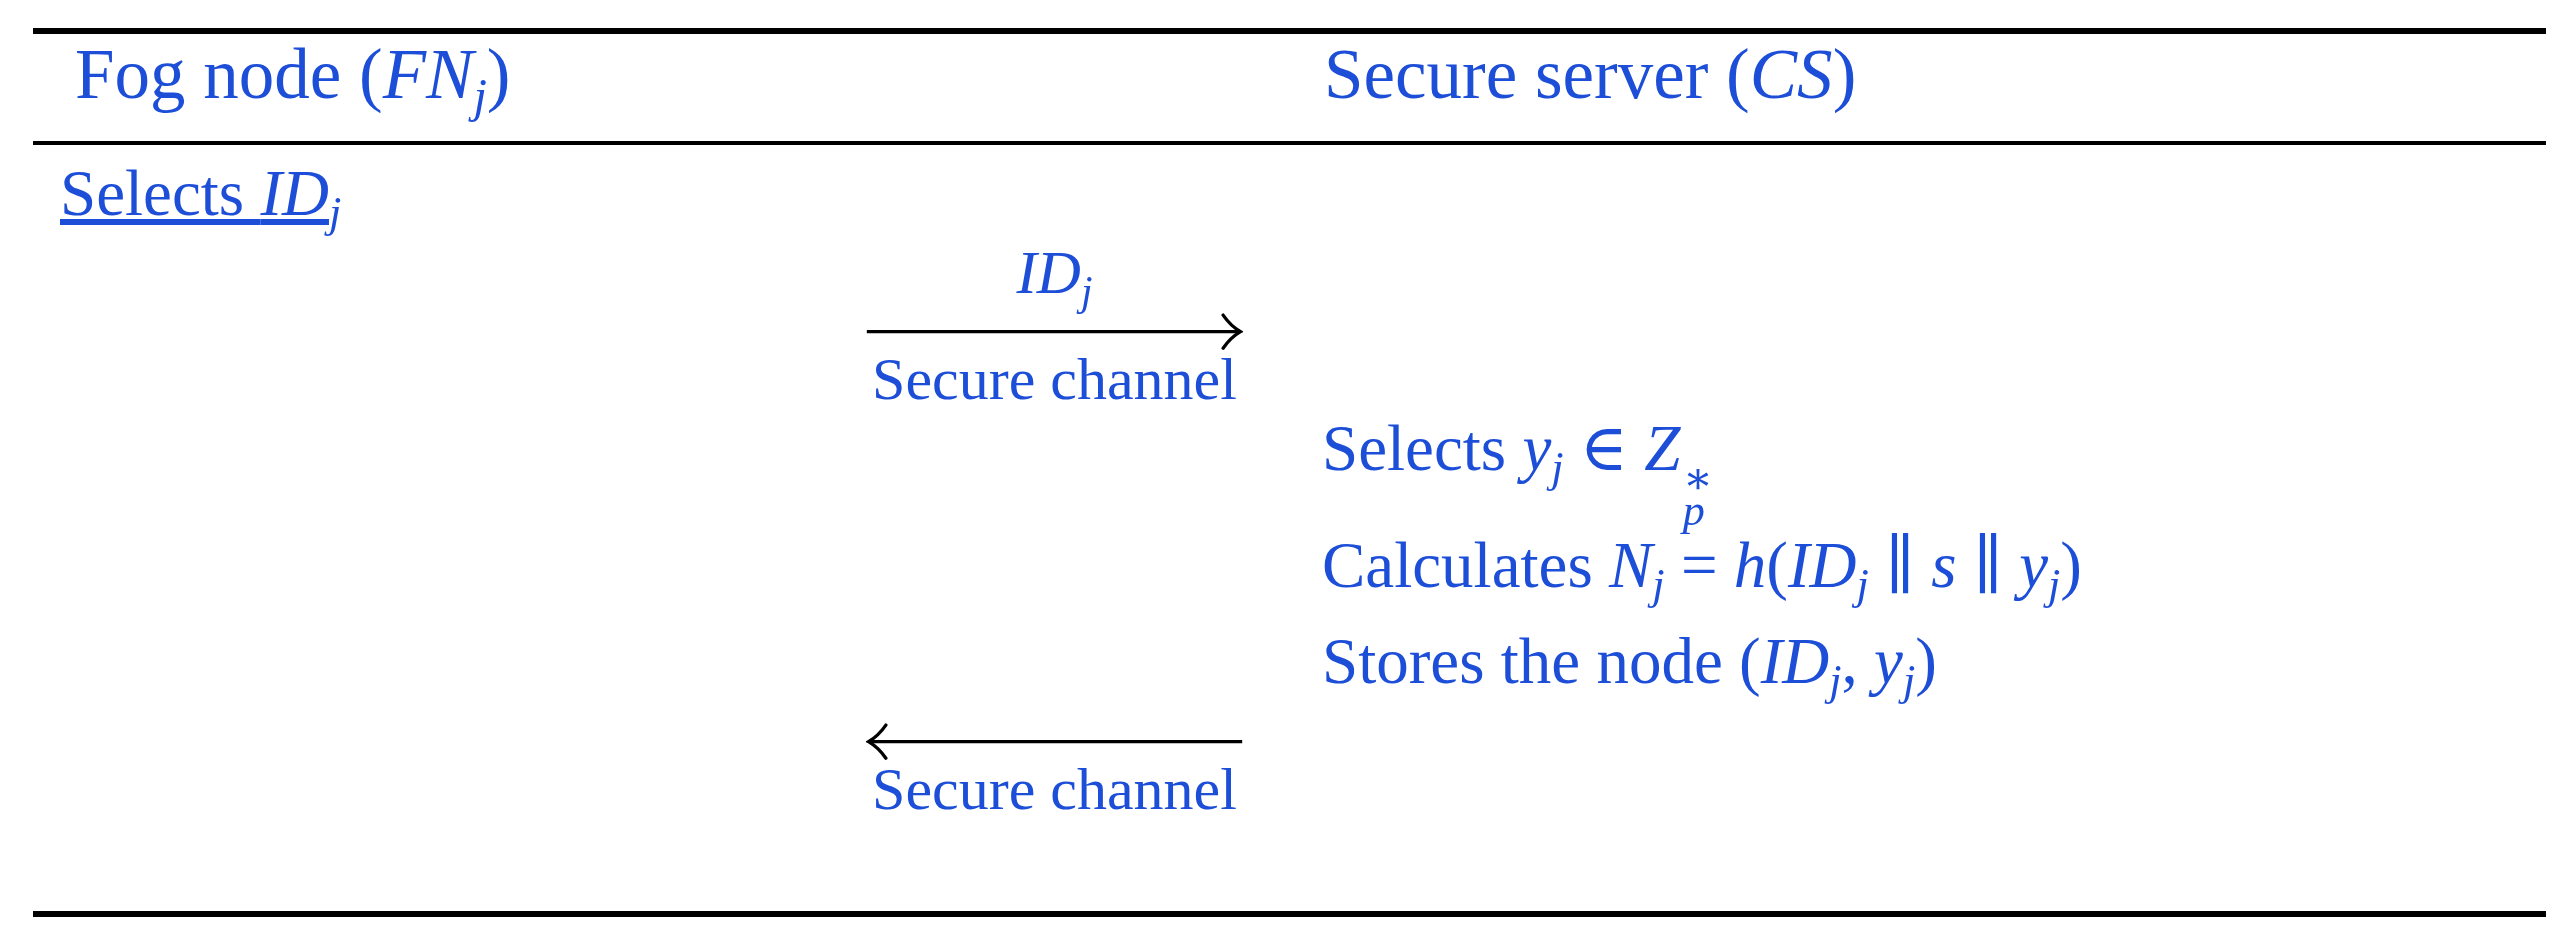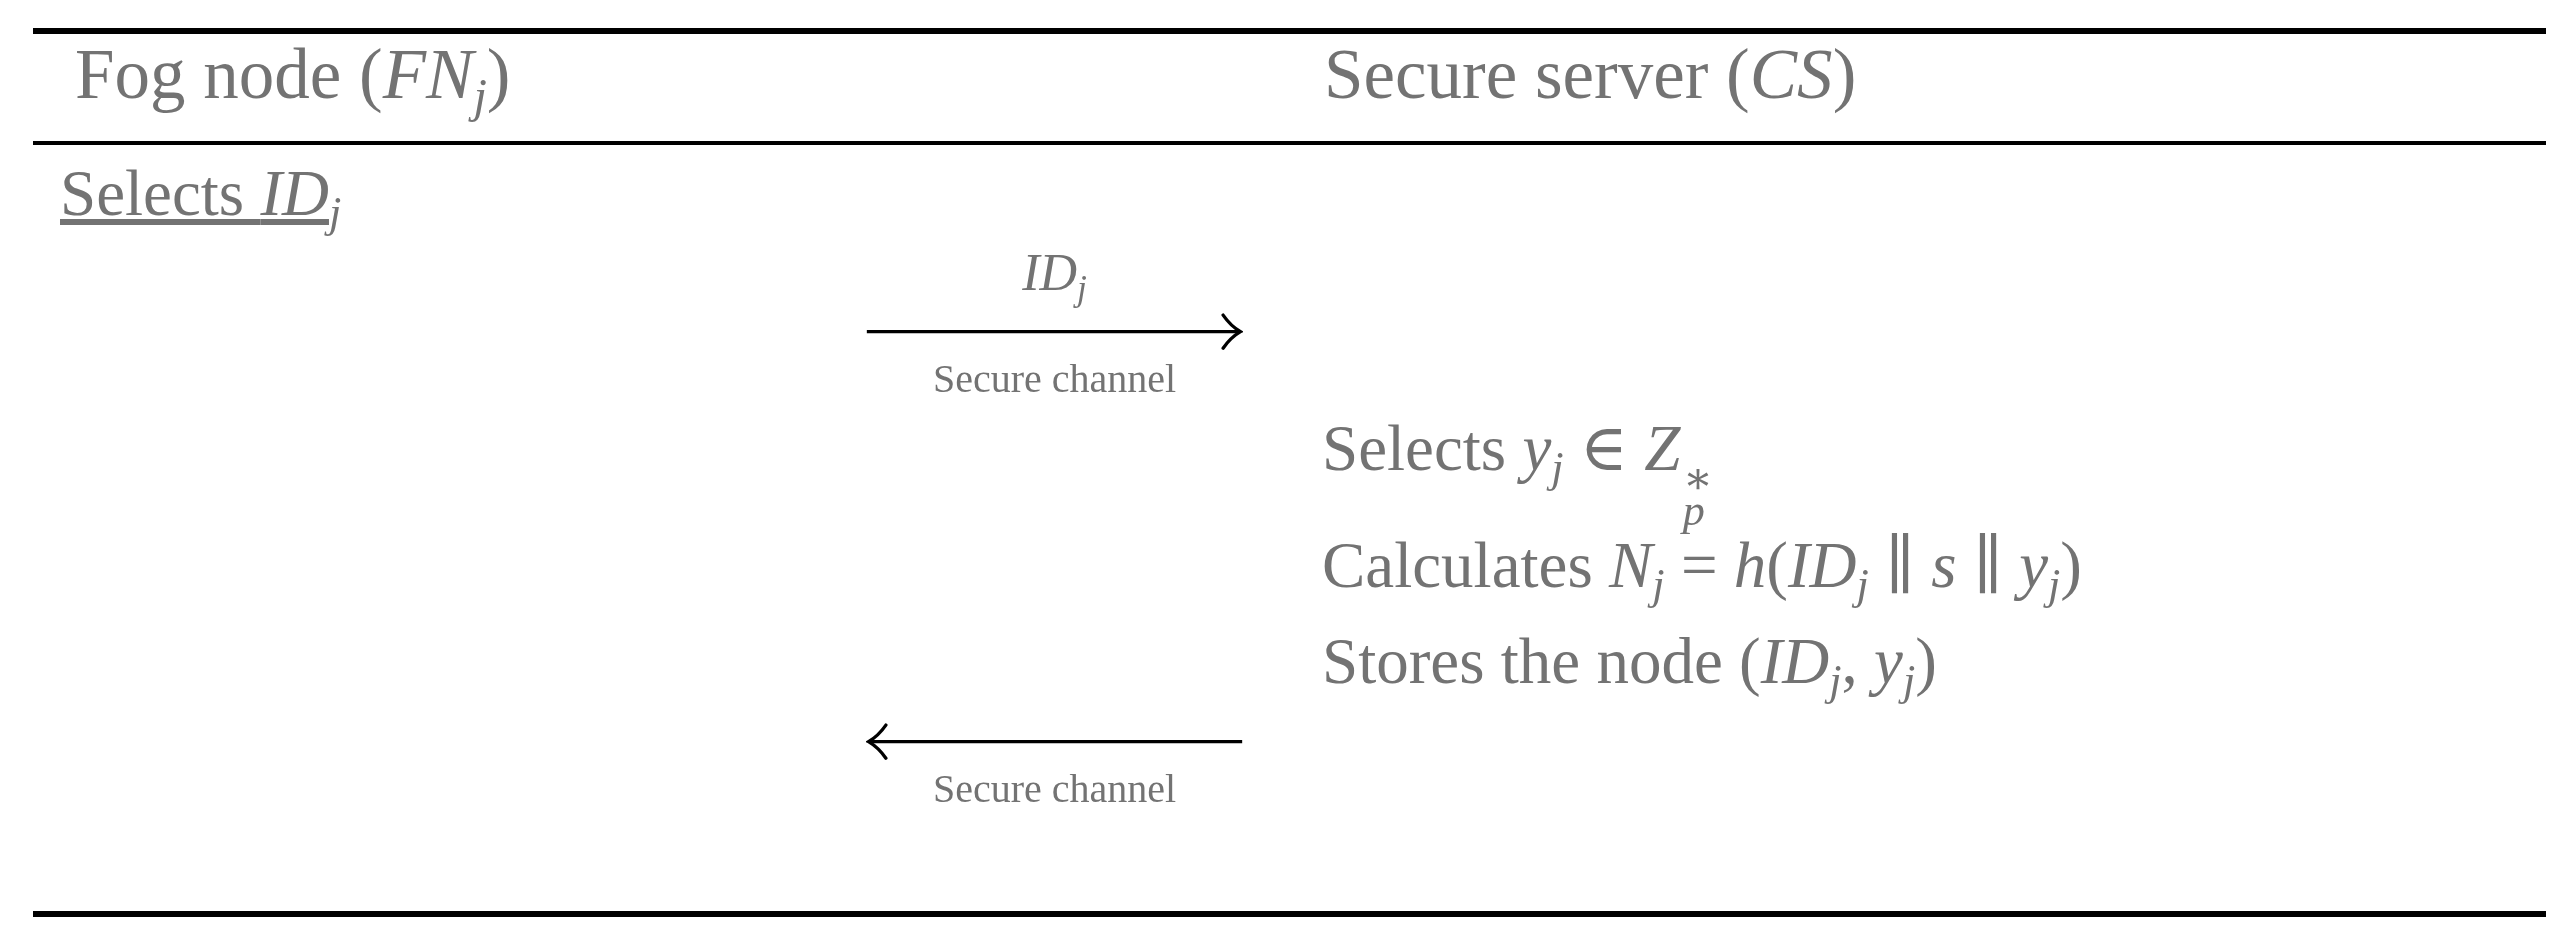--- a/index.html
+++ b/index.html
@@ -1,20 +1,20 @@
 <!DOCTYPE html>
 <html style="font-size:13.3px"><head>
 <meta charset="utf-8">
 <style>
   html,body{margin:0;padding:0;background:#ffffff;}
   .canvas{
     position:relative;
     width:2576px;height:941px;
     background:#ffffff;
-    color:#737373;
+    color:#1d4ed8;
     font-family:"Liberation Serif","DejaVu Serif",serif;
     overflow:hidden;
   }
   .rule{position:absolute;left:33px;width:2513px;background:#000000;}
   .rule-top{top:28px;height:5.8px;}
   .rule-mid{top:141px;height:4.1px;}
   .rule-bottom{top:911px;height:5.8px;}
 
   .hdr{position:absolute;font-size:71px;line-height:83px;white-space:nowrap;}
   .hdr-left{left:75px;top:33px;}
@@ -23,24 +23,24 @@
   .body-line{position:absolute;font-size:65px;line-height:79px;white-space:nowrap;}
   .row-selects{left:60px;top:154px;text-decoration:underline;}
 
   .cloud{position:absolute;left:1322px;top:410px;font-size:65px;line-height:77px;white-space:nowrap;}
   .cloud .step{display:block;}
 
   .arrow-group{position:absolute;width:377px;height:178px;}
   .a1{left:866px;top:240px;}
   .a2{left:866px;top:650px;}
   .alabel{position:absolute;top:0;left:0;width:100%;text-align:center;
-          font-size:52px;line-height:66px;white-space:nowrap;}
+          font-size:61px;line-height:66px;white-space:nowrap;}
   .asvg{position:absolute;top:70px;left:0;}
   .asub{position:absolute;top:106px;left:0;width:100%;text-align:center;
-        font-size:40px;line-height:66px;white-space:nowrap;}
+        font-size:60px;line-height:66px;white-space:nowrap;}
 
   
   .r{font-style:normal;}
   .i{font-style:italic;}
   .s{font-style:italic;font-size:0.68em;vertical-align:-0.28em;}
   .stack{display:inline-flex;flex-direction:column;align-items:flex-start;
          vertical-align:-0.52em;line-height:0.72;font-size:0.68em;margin-left:2.5px;}
   .stack .sup{font-style:normal;}
   .stack .sub{font-style:italic;}
 </style>

